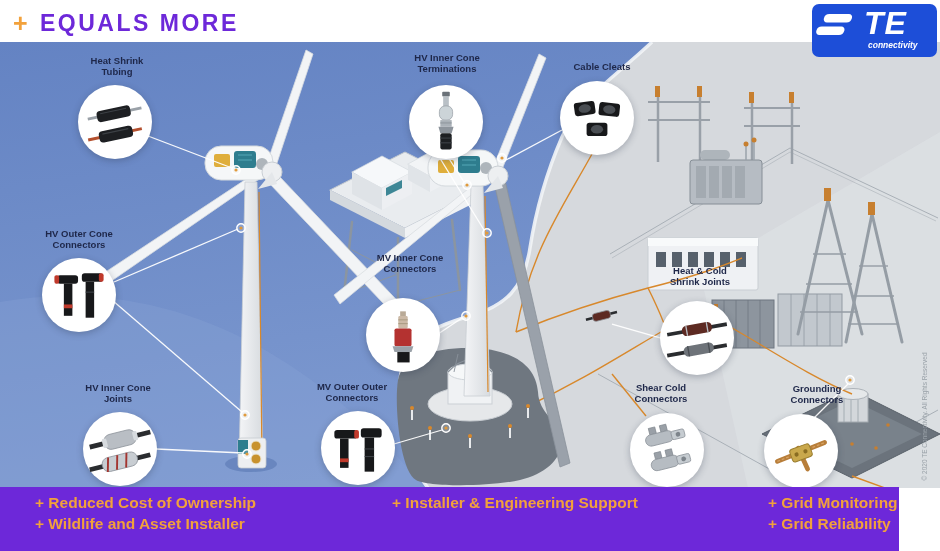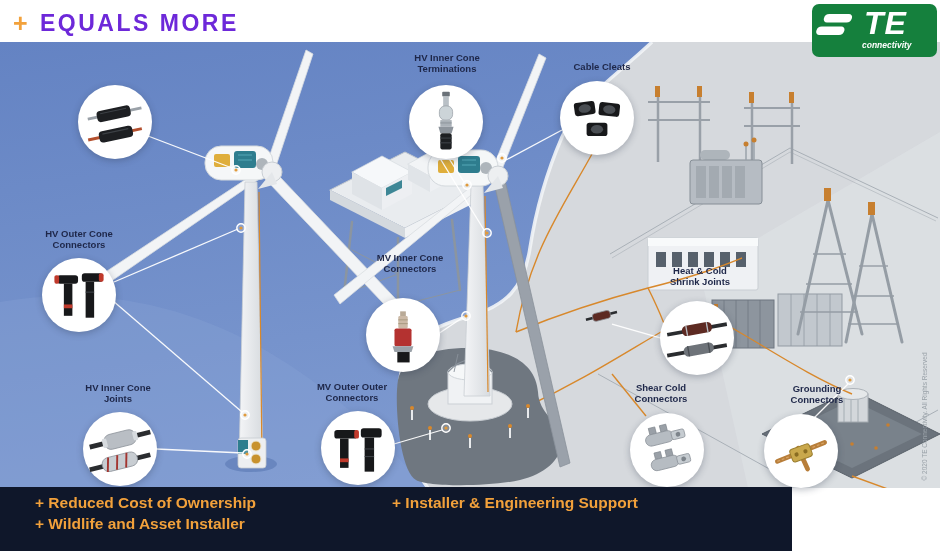--- a/index.html
+++ b/index.html
@@ -4,25 +4,25 @@
 <style>
   html,body{margin:0;padding:0;background:#fff;}
   .stage{position:relative;width:940px;height:551px;overflow:hidden;background:#fff;
          font-family:"Liberation Sans",sans-serif;}
   
   .header{position:absolute;left:0;top:0;width:940px;height:42px;background:#fff;z-index:5;}
   .header .plus{position:absolute;left:13px;top:9px;font-size:25px;font-weight:bold;color:#F2A13B;}
   .header .title{position:absolute;left:40px;top:10px;font-size:23px;font-weight:bold;
                  color:#6d28d9;letter-spacing:2.5px;}
   
-  .logo{position:absolute;left:812px;top:4px;width:125px;height:53px;background:#15803d;
+  .logo{position:absolute;left:812px;top:4px;width:125px;height:53px;background:#1d4ed8;
         border-radius:7px;z-index:6;}
   .logo .te{position:absolute;left:52px;top:1px;color:#fff;font-size:32px;font-weight:bold;
             font-style:italic;letter-spacing:1px;}
-  .logo .tagline{position:absolute;left:50px;top:36px;color:#fff;font-size:8.5px;
+  .logo .tagline{position:absolute;left:56px;top:36px;color:#fff;font-size:8.5px;
                  font-weight:bold;font-style:italic;}
   
   .scene{position:absolute;left:0;top:42px;width:940px;height:446px;z-index:1;}
   
   .clabel{position:absolute;width:150px;text-align:center;font-size:9.5px;font-weight:bold;
           color:#1E2749;line-height:1.2;white-space:pre-line;z-index:4;}
   
   .bubble{position:absolute;width:74px;height:74px;border-radius:50%;background:#fff;
           box-shadow:0 2px 7px rgba(40,50,70,.3);z-index:3;display:flex;align-items:center;
           justify-content:center;}
@@ -31,21 +31,21 @@
   .l2{left:372px;top:52px}  .b2{left:409px;top:85px}
   .l3{left:527px;top:61px}  .b3{left:560px;top:81px}
   .l4{left:4px;top:228px}   .b4{left:42px;top:258px}
   .l5{left:335px;top:252px} .b5{left:366px;top:298px}
   .l6{left:625px;top:265px} .b6{left:660px;top:301px}
   .l7{left:43px;top:382px}  .b7{left:83px;top:412px}
   .l8{left:277px;top:381px} .b8{left:321px;top:411px}
   .l9{left:586px;top:382px} .b9{left:630px;top:413px}
   .l10{left:742px;top:383px}.b10{left:764px;top:414px}
   
-  .benefits{position:absolute;left:0;top:487px;width:792px;height:64px;background:#0f172a;z-index:5;}
+  .benefits{position:absolute;left:0;top:487px;width:899px;height:64px;background:#6d28d9;z-index:5;}
   .bcol{position:absolute;top:5px;font-size:15.5px;font-weight:bold;color:#F2A13B;line-height:21px;}
   .bcol div{white-space:nowrap;}
   .bc1{left:35px} .bc2{left:392px} .bc3{left:768px}
   
   .copyright{position:absolute;left:855px;top:412px;width:140px;height:9px;
              transform:rotate(-90deg);font-size:6.5px;color:#99A1A8;text-align:center;z-index:4;}
 </style>
 </head>
 <body>
 
@@ -309,20 +309,22 @@
         <use href="#mk" x="247" y="412"></use>
       <use href="#mk" x="467" y="143"></use>
         <use href="#mk" x="487" y="191"></use>
       <use href="#mk" x="502" y="116"></use>
         <use href="#mk" x="466" y="274"></use>
       <use href="#mk" x="446" y="386"></use>
         <use href="#mk" x="850" y="338"></use>
     </g>
   </svg>
 
+  <div class="clabel l1">Heat Shrink
+Tubing</div>
   <div class="clabel l2">HV Inner Cone
 Terminations</div>
   <div class="clabel l3">Cable Cleats</div>
   <div class="clabel l4">HV Outer Cone
 Connectors</div>
   <div class="clabel l5">MV Inner Cone
 Connectors</div>
   <div class="clabel l6">Heat &amp; Cold
 Shrink Joints</div>
   <div class="clabel l7">HV Inner Cone
@@ -475,17 +477,21 @@
   </div>
 
   <div class="benefits">
     <div class="bcol bc1">
       <div>+ Reduced Cost of Ownership</div>
       <div>+ Wildlife and Asset Installer</div>
     </div>
     <div class="bcol bc2">
       <div>+ Installer &amp; Engineering Support</div>
     </div>
+    <div class="bcol bc3">
+      <div>+ Grid Monitoring</div>
+      <div>+ Grid Reliability</div>
+    </div>
   </div>
 
   <div class="copyright">© 2020 TE Connectivity. All Rights Reserved</div>
 
 </div>
 
 </body></html>

